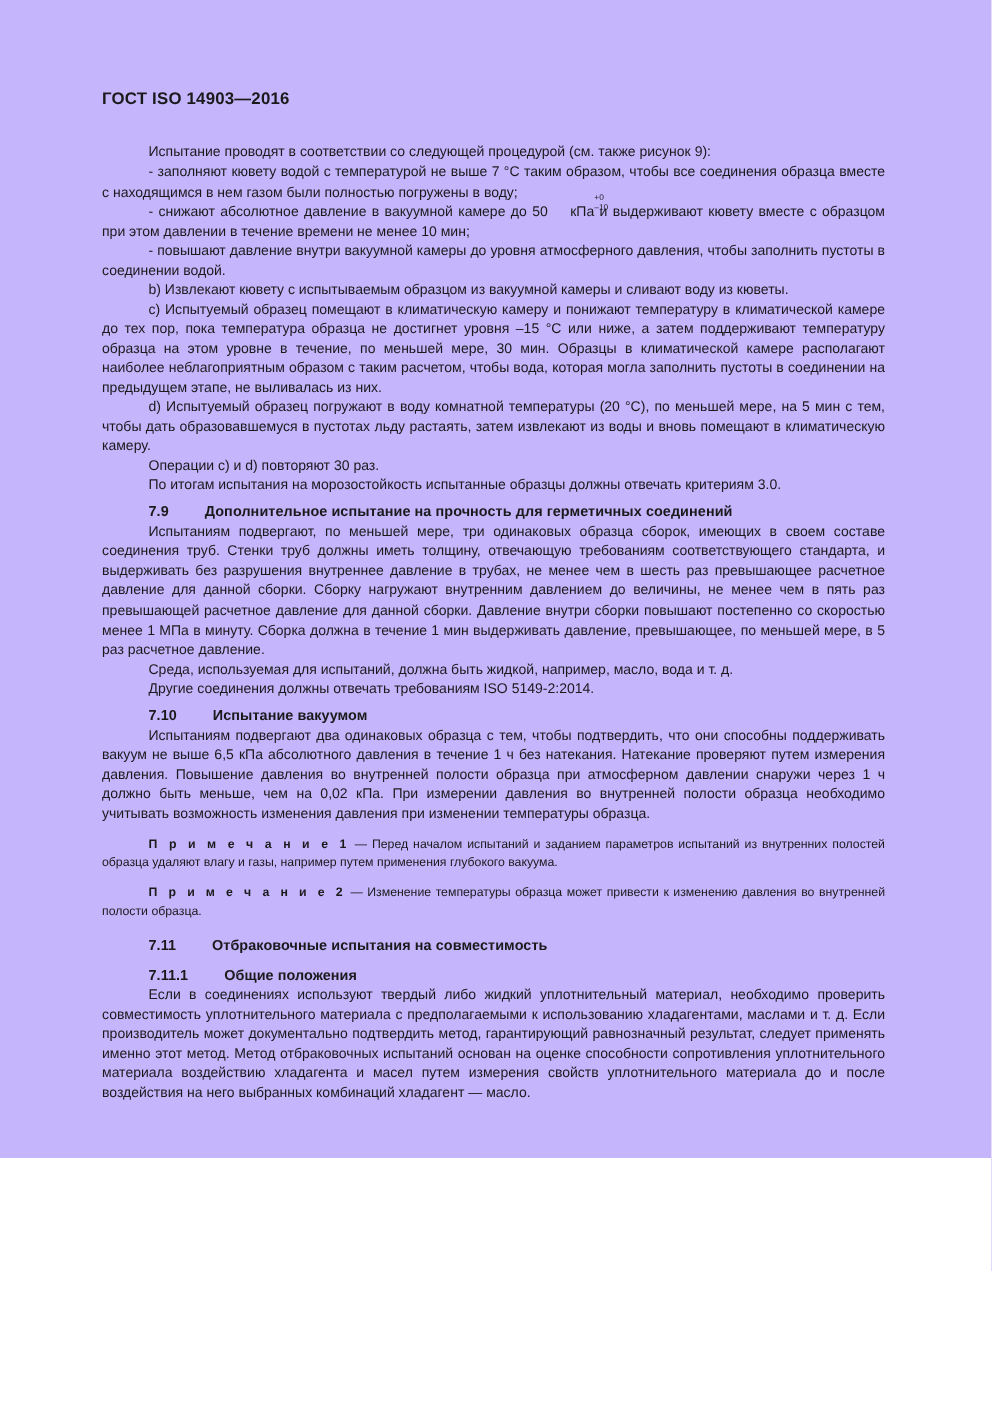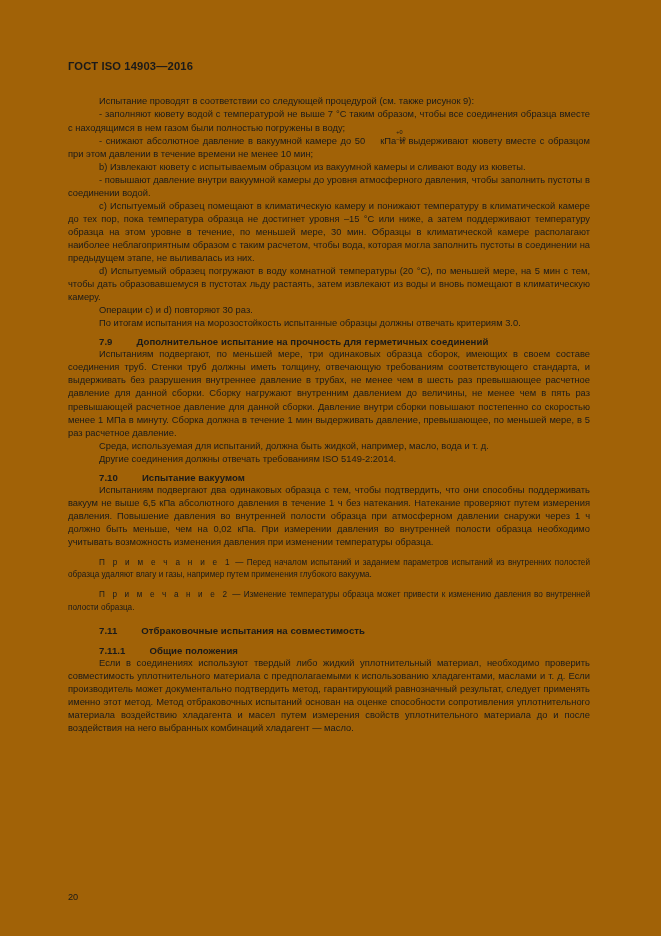--- a/index.html
+++ b/index.html
@@ -9,23 +9,23 @@
     background: #ffffff;
   }
   body {
     font-family: "Liberation Sans", sans-serif;
     color: #1a1a1a;
     -webkit-font-smoothing: antialiased;
   }
   .page {
     position: relative;
     width: 661px;
-    height: 936px;
+    height: 772px;
     margin: 0 auto;
-    background: #a16207;
+    background: #c4b5fd;
     overflow: hidden;
     box-sizing: border-box;
   }
   .content {
     position: absolute;
     left: 68px;
     top: 60px;
     width: 522px;
   }
   .running-head {
@@ -59,20 +59,21 @@
   p.note {
     margin: 8px 0 0 0;
     font-size: 8.2px;
     line-height: 12.2px;
     text-indent: 31px;
     text-align: justify;
     text-justify: inter-word;
   }
   p.note .note-label {
     letter-spacing: 2.2px;
+    font-weight: bold;
   }
   .spacer-sm { height: 5px; }
   .spacer-xs { height: 2px; }
   .frac {
     display: inline-block;
     position: relative;
     vertical-align: baseline;
     font-size: 9.35px;
     width: 15px;
     height: 9px;
@@ -111,23 +112,23 @@
 
     <div class="running-head">ГОСТ ISO 14903—2016</div>
 
     <p class="para">Испытание проводят в соответствии со следующей процедурой (см. также рисунок 9):</p>
 
 
     <p class="para">- заполняют кювету водой с температурой не выше 7 °С таким образом, чтобы все соединения образца вместе с находящимся в нем газом были полностью погружены в воду;</p>
 
     <p class="para"><span>- снижают абсолютное давление в вакуумной камере до 50</span><span class="frac"><span class="sup">+0</span><span class="sub">–10</span></span><span>кПа и выдерживают кювету вместе с образцом при этом давлении в течение времени не менее 10 мин;</span></p>
 
+    <p class="para">- повышают давление внутри вакуумной камеры до уровня атмосферного давления, чтобы заполнить пустоты в соединении водой.</p>
+
     <p class="para">b)  Извлекают кювету с испытываемым образцом из вакуумной камеры и сливают воду из кюветы.</p>
-
-    <p class="para">- повышают давление внутри вакуумной камеры до уровня атмосферного давления, чтобы заполнить пустоты в соединении водой.</p>
 
     <p class="para">c)  Испытуемый образец помещают в климатическую камеру и понижают температуру в климатической камере до тех пор, пока температура образца не достигнет уровня –15 °С или ниже, а затем поддерживают температуру образца на этом уровне в течение, по меньшей мере, 30 мин. Образцы в климатической камере располагают наиболее неблагоприятным образом с таким расчетом, чтобы вода, которая могла заполнить пустоты в соединении на предыдущем этапе, не выливалась из них.</p>
 
     <p class="para">d)  Испытуемый образец погружают в воду комнатной температуры (20 °С), по меньшей мере, на 5 мин с тем, чтобы дать образовавшемуся в пустотах льду растаять, затем извлекают из воды и вновь помещают в климатическую камеру.</p>
 
     <p class="para">Операции c) и d) повторяют 30 раз.</p>
 
     <p class="para">По итогам испытания на морозостойкость испытанные образцы должны отвечать критериям 3.0.</p>
 
     <h3 class="heading"><span class="num">7.9</span><span>Дополнительное испытание на прочность для герметичных соединений</span></h3>

